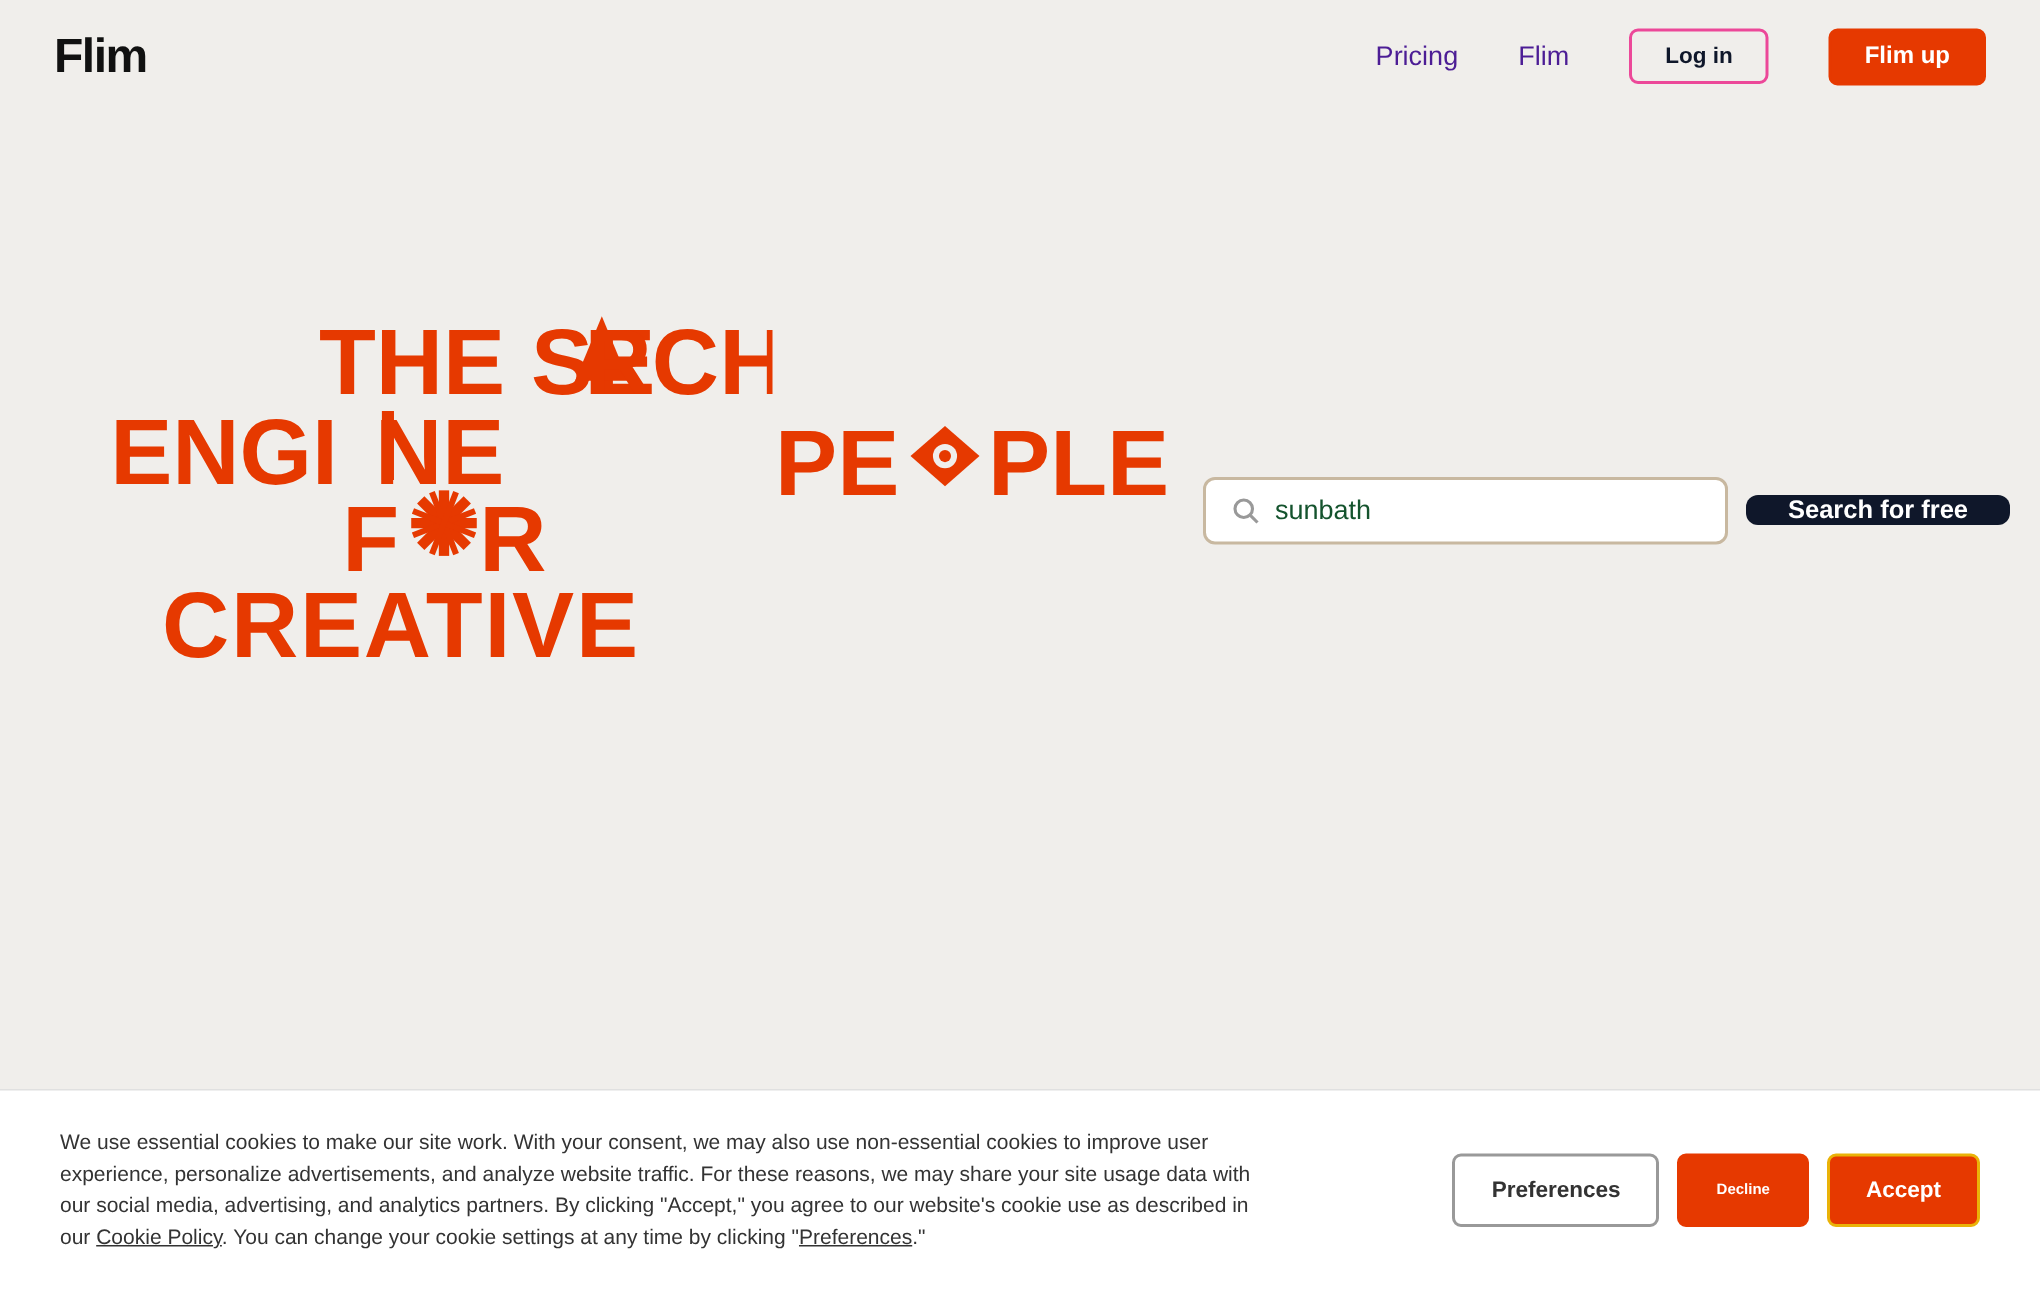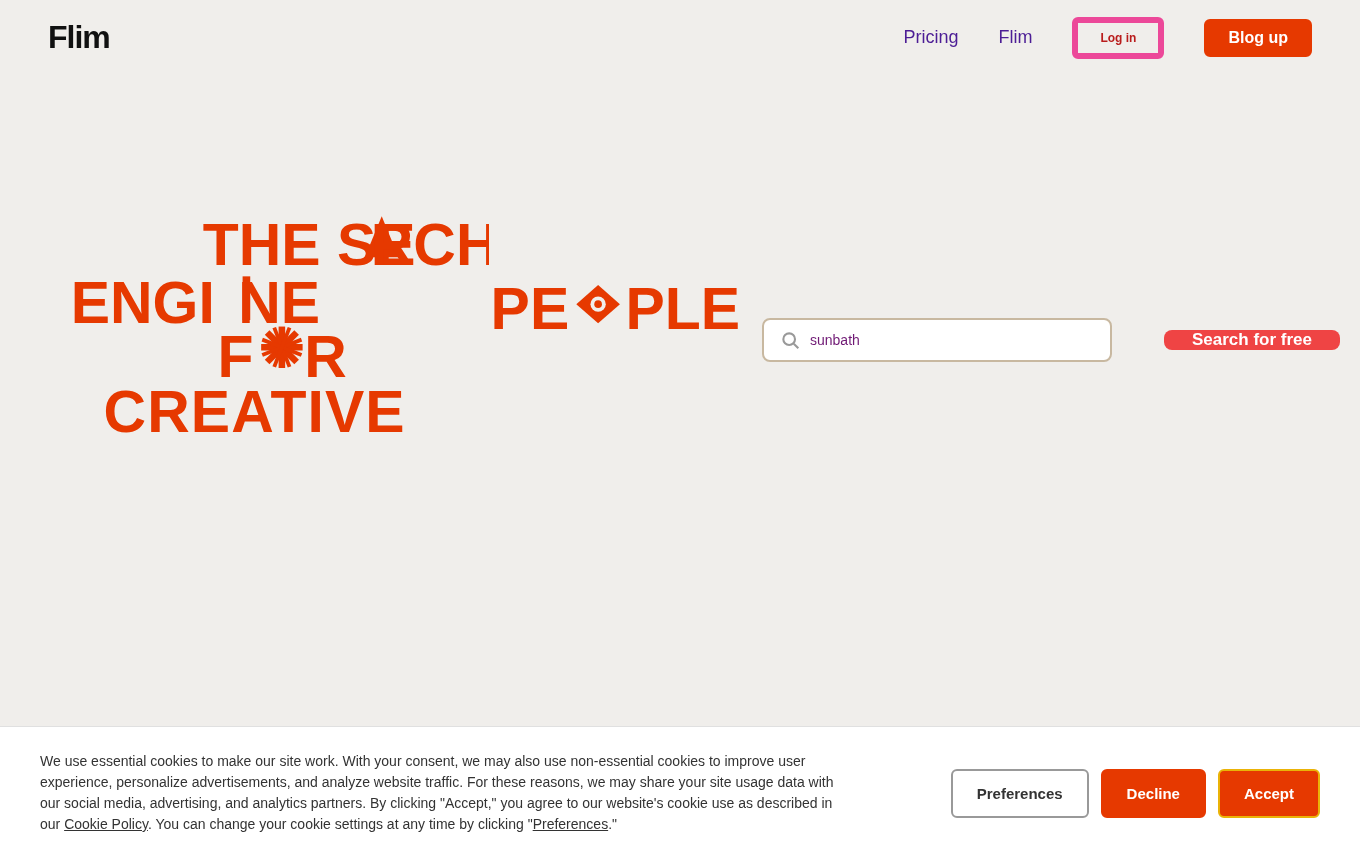--- a/index.html
+++ b/index.html
@@ -9,21 +9,21 @@
       background: #f0eeeb;
       min-height: 859px;
       overflow-x: hidden;
     }
 
     
     .navbar {
       display: flex;
       align-items: center;
       justify-content: space-between;
-      padding: 0 48px;
+      padding: 0 36px;
       height: 75px;
       background: #f0eeeb;
     }
 
     .logo {
       font-size: 32px;
       font-weight: 900;
       color: #111;
       letter-spacing: -1px;
       font-family: 'Arial Black', sans-serif;
@@ -36,26 +36,26 @@
     }
 
     .nav-link {
       font-size: 18px;
       color: #4c1d95;
       text-decoration: none;
       font-weight: 500;
     }
 
     .btn-login {
-      border: 6px solid #ec4899;
-      color: #b91c1c;
+      border: 2px solid #ec4899;
+      color: #0f172a;
       background: transparent;
       padding: 8px 22px;
       border-radius: 6px;
-      font-size: 12px;
+      font-size: 15px;
       font-weight: 600;
       cursor: pointer;
     }
 
     .btn-signup {
       background: #e63900;
       color: #fff;
       border: 2px solid #e63900;
       padding: 8px 22px;
       border-radius: 6px;
@@ -94,41 +94,40 @@
     }
 
     .search-icon-svg {
       color: #999;
       flex-shrink: 0;
     }
 
     .search-input {
       border: none;
       outline: none;
-      font-size: 14px;
-      color: #701a75;
+      font-size: 18px;
+      color: #14532d;
       background: transparent;
       width: 100%;
     }
 
     .search-input::placeholder {
       color: #999;
     }
 
     .btn-search-free {
-      background: #ef4444;
+      background: #0f172a;
       color: #fff;
       border: none;
       padding: 0 28px;
       border-radius: 8px;
       font-size: 17px;
       font-weight: 600;
       cursor: pointer;
       white-space: nowrap;
-      margin-left: 40px;
     }
 
     
     .cookie-banner {
       position: fixed;
       bottom: 0;
       left: 0;
       right: 0;
       background: #fff;
       padding: 24px 40px;
@@ -170,21 +169,21 @@
       cursor: pointer;
       white-space: nowrap;
     }
 
     .btn-decline {
       background: #e63900;
       color: #fff;
       border: 2px solid #e63900;
       padding: 14px 24px;
       border-radius: 6px;
-      font-size: 15px;
+      font-size: 10px;
       font-weight: 600;
       cursor: pointer;
     }
 
     .btn-accept {
       background: #e63900;
       color: #fff;
       border: 2px solid #eab308;
       padding: 14px 24px;
       border-radius: 6px;
@@ -195,21 +194,21 @@
   </style>
 </head>
 <body>
 
 <nav class="navbar">
   <div class="logo">Flim</div>
   <div class="nav-right">
     <a class="nav-link" href="#">Pricing</a>
     <a class="nav-link" href="#">Flim</a>
     <button class="btn-login">Log in</button>
-    <button class="btn-signup">Blog up</button>
+    <button class="btn-signup">Flim up</button>
   </div>
 </nav>
 
 <section class="hero">
 
   <svg viewBox="0 0 860 430" width="860" height="430" style="margin-bottom: 30px;">
     <defs>
       <style>
         .ht { font-family: 'Arial Black', Impact, sans-serif; font-weight: 900; fill: #e63900; text-anchor: middle; }
       </style>

